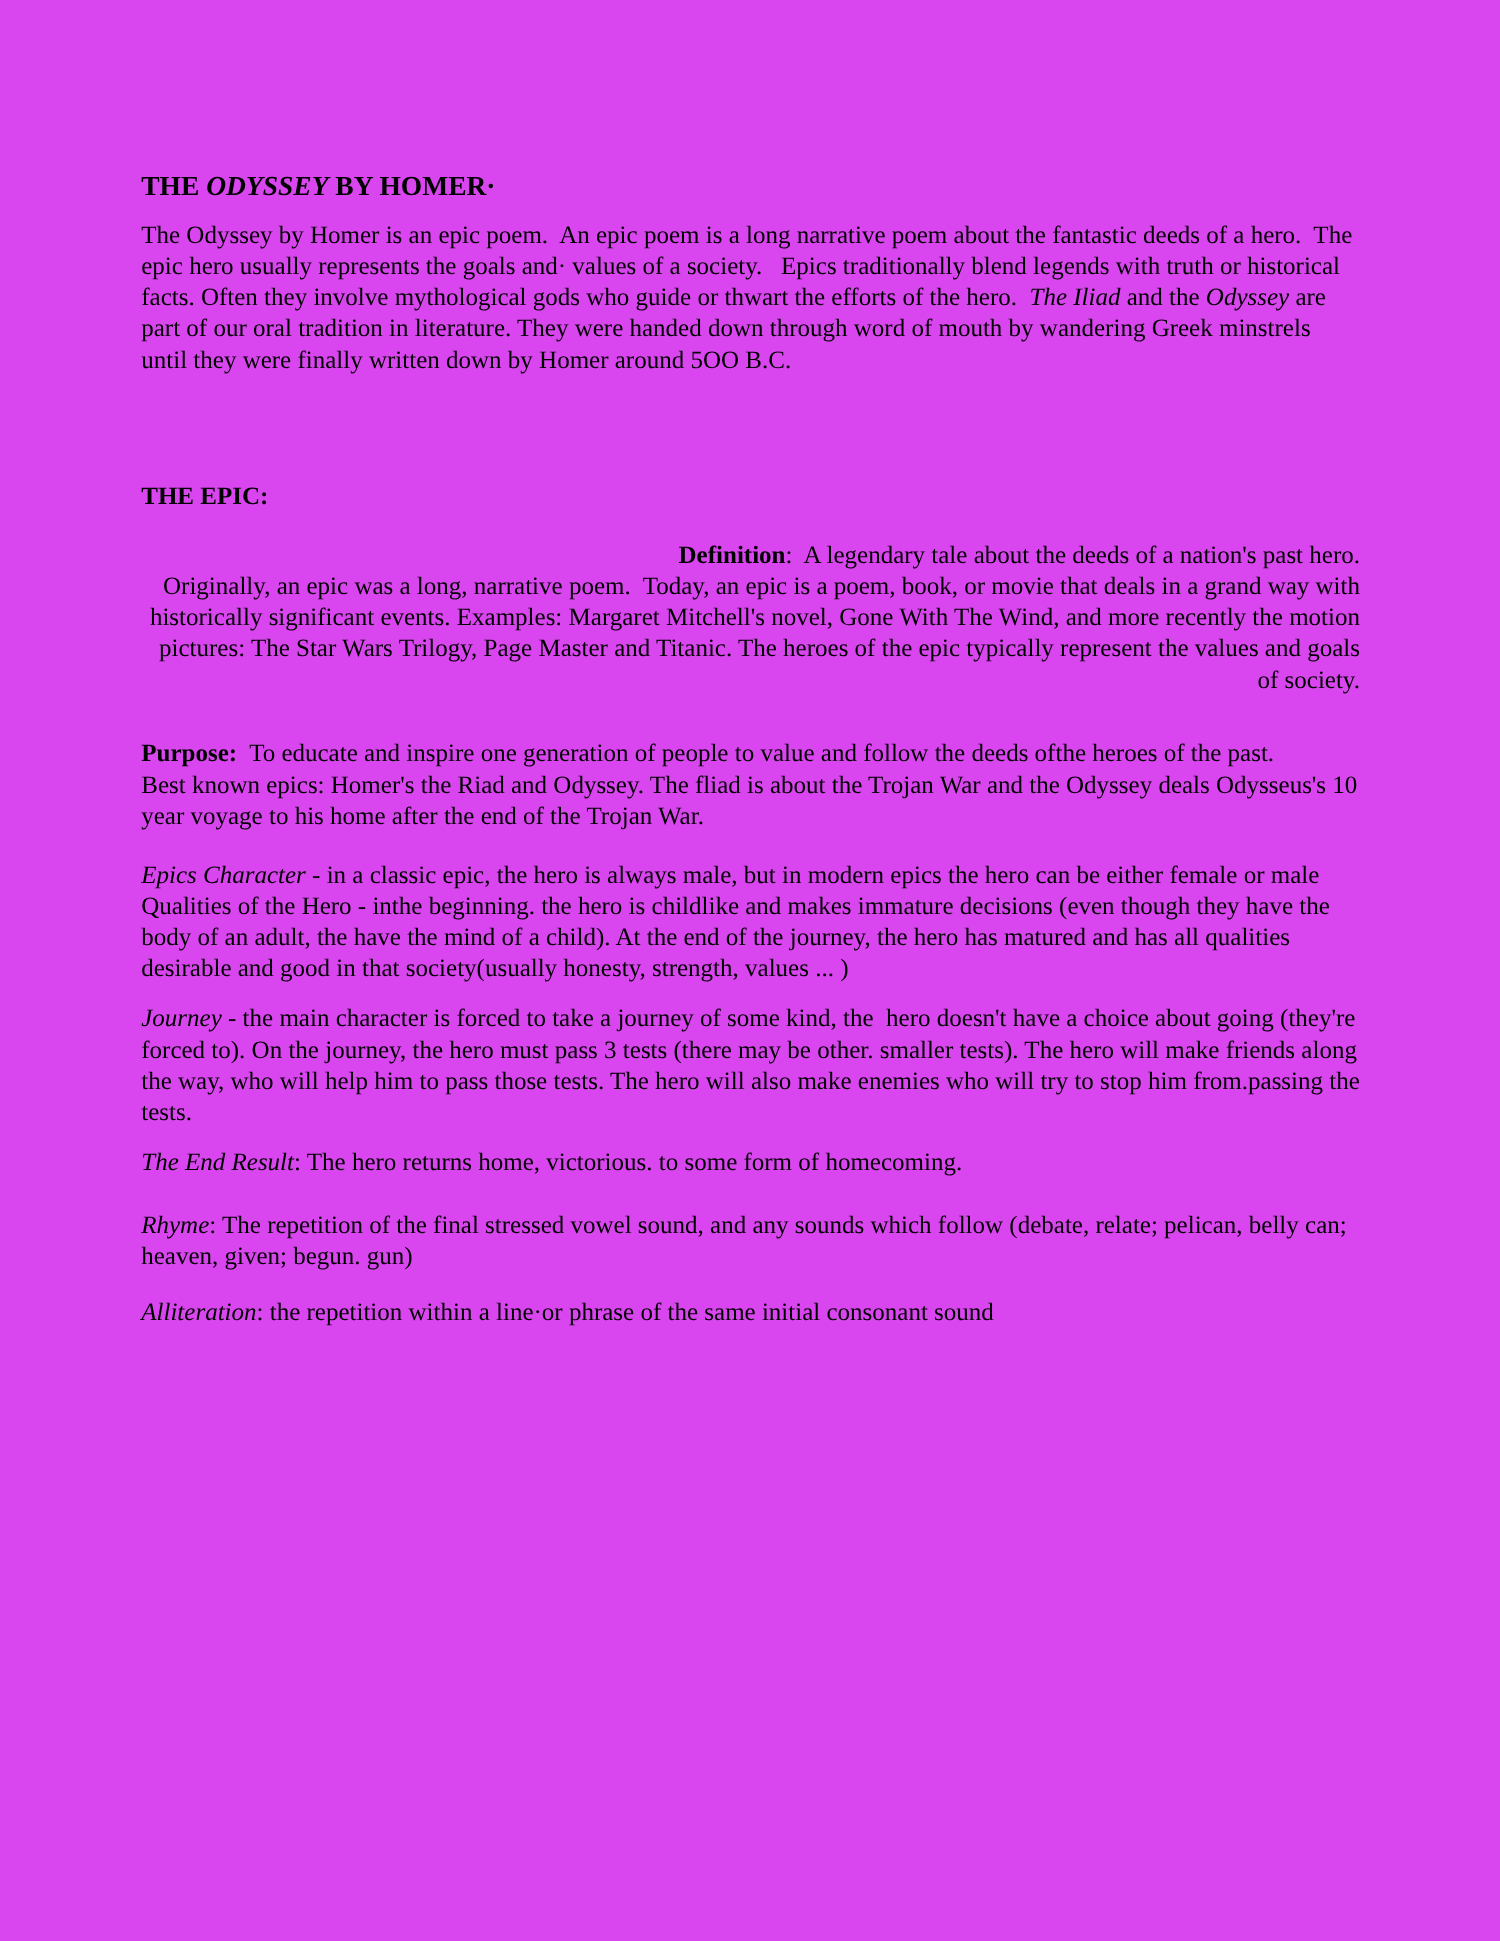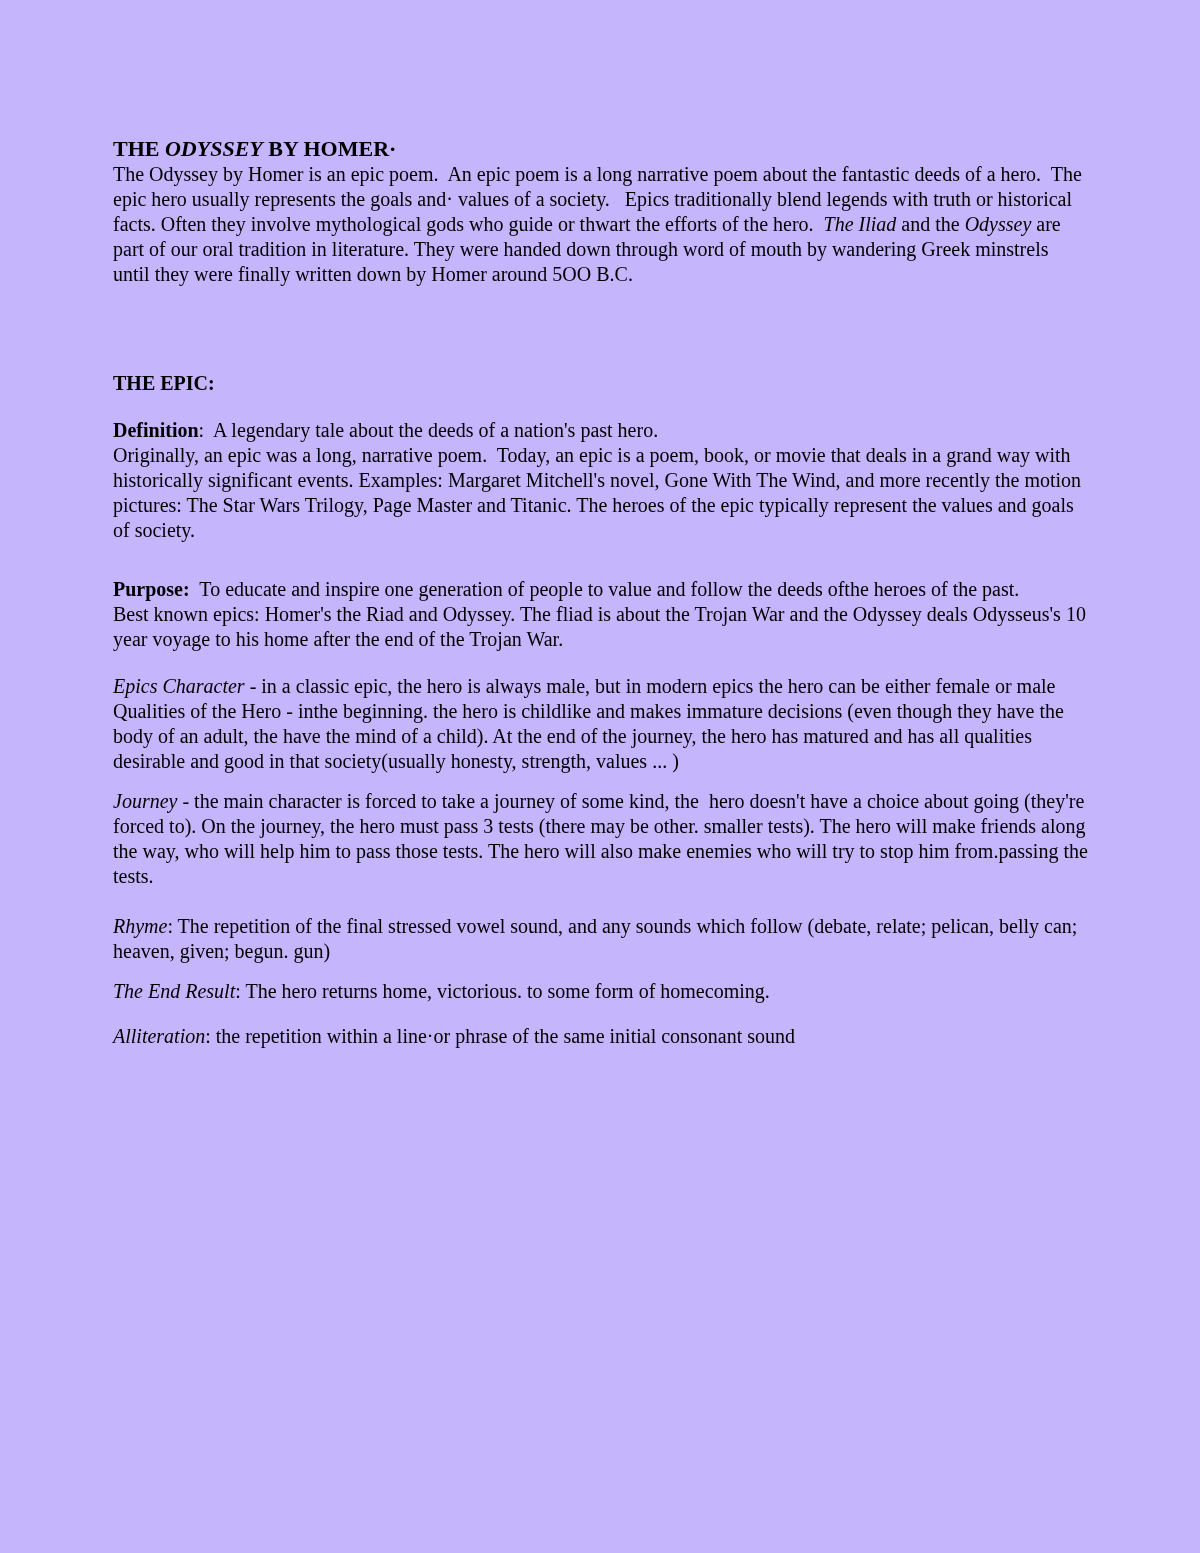--- a/index.html
+++ b/index.html
@@ -12,41 +12,41 @@
     height: 1553px;
     overflow: hidden;
     font-family: "Liberation Serif", "DejaVu Serif", serif;
     color: #000000;
   }
   .page {
     box-sizing: border-box;
     width: 1200px;
     height: 1553px;
     padding: 135px 112px 0 113px;
-    background: #c4b5fd;
+    background: #d946ef;
     font-family: Liberation Serif, serif;
   }
   .doc-text {
     font-size: 20px;
     line-height: 25px;
     white-space: pre-wrap;
     width: 975px;
   }
   .title-line {
     font-size: 22px;
     line-height: 27px;
     white-space: pre-wrap;
   }
   .b  { font-weight: bold; }
   .i  { font-style: italic; }
   .bi { font-weight: bold; font-style: italic; }
 
-  .intro          { margin-top: 0; }
+  .intro          { margin-top: 14px; }
   .h-epic         { margin-top: 84px; }
-  .definition     { margin-top: 22px; }
+  .definition     { margin-top: 22px; text-align: right; }
   .purpose        { margin-top: 34px; }
   .h-parts        { margin-top: 40px; }
   .main-character { margin-top: 22px; }
   .journey        { margin-top: 15px; }
   .end-result     { margin-top: 15px; }
   .rhyme          { margin-top: 25px; }
   .rhythm         { margin-top: 18px; }
   .alliteration   { margin-top: 20px; }
 </style>
 </head>
@@ -65,20 +65,20 @@
 
   <div class="doc-text purpose"><span class="b">Purpose:</span><span>  To educate and inspire one generation of people to value and follow the deeds ofthe heroes of the past.
 Best known epics: Homer's the Riad and Odyssey. The fliad is about the Trojan War and the Odyssey deals Odysseus's 10 year voyage to his home after the end of the Trojan War.</span></div>
 
 
   <div class="doc-text main-character"><span class="i">Epics Character</span><span> - in a classic epic, the hero is always male, but in modern epics the hero can be either female or male
 Qualities of the Hero - inthe beginning. the hero is childlike and makes immature decisions (even though they have the body of an adult, the have the mind of a child). At the end of the journey, the hero has matured and has all qualities desirable and good in that society(usually honesty, strength, values ... )</span></div>
 
   <div class="doc-text journey"><span class="i">Journey</span><span> - the main character is forced to take a journey of some kind, the  hero doesn't have a choice about going (they're forced to). On the journey, the hero must pass 3 tests (there may be other. smaller tests). The hero will make friends along the way, who will help him to pass those tests. The hero will also make enemies who will try to stop him from.passing the tests.</span></div>
 
+  <div class="doc-text end-result"><span class="i">The End Result</span><span>: The hero returns home, victorious. to some form of homecoming.</span></div>
+
   <div class="doc-text rhyme"><span class="i">Rhyme</span><span>: The repetition of the final stressed vowel sound, and any sounds which follow (debate, relate; pelican, belly can; heaven, given; begun. gun)</span></div>
-
-  <div class="doc-text end-result"><span class="i">The End Result</span><span>: The hero returns home, victorious. to some form of homecoming.</span></div>
 
 
   <div class="doc-text alliteration"><span class="i">Alliteration</span><span>: the repetition within a line·or phrase of the same initial consonant sound</span></div>
 
 </div>
 
 </body></html>

